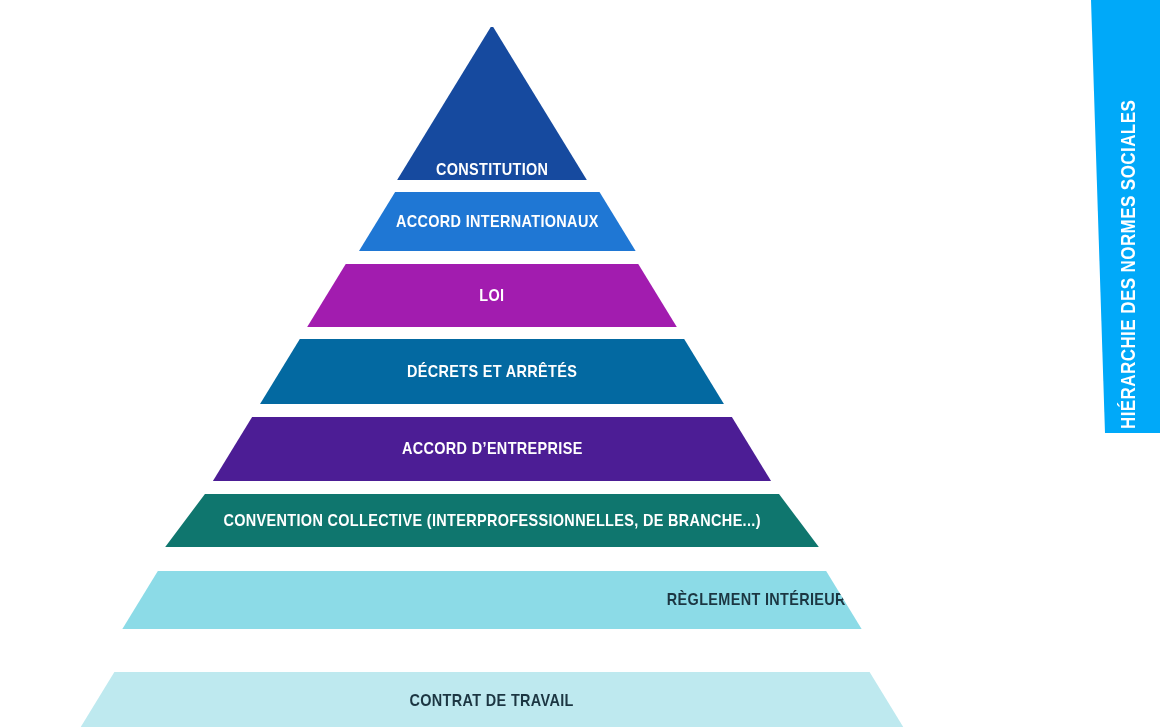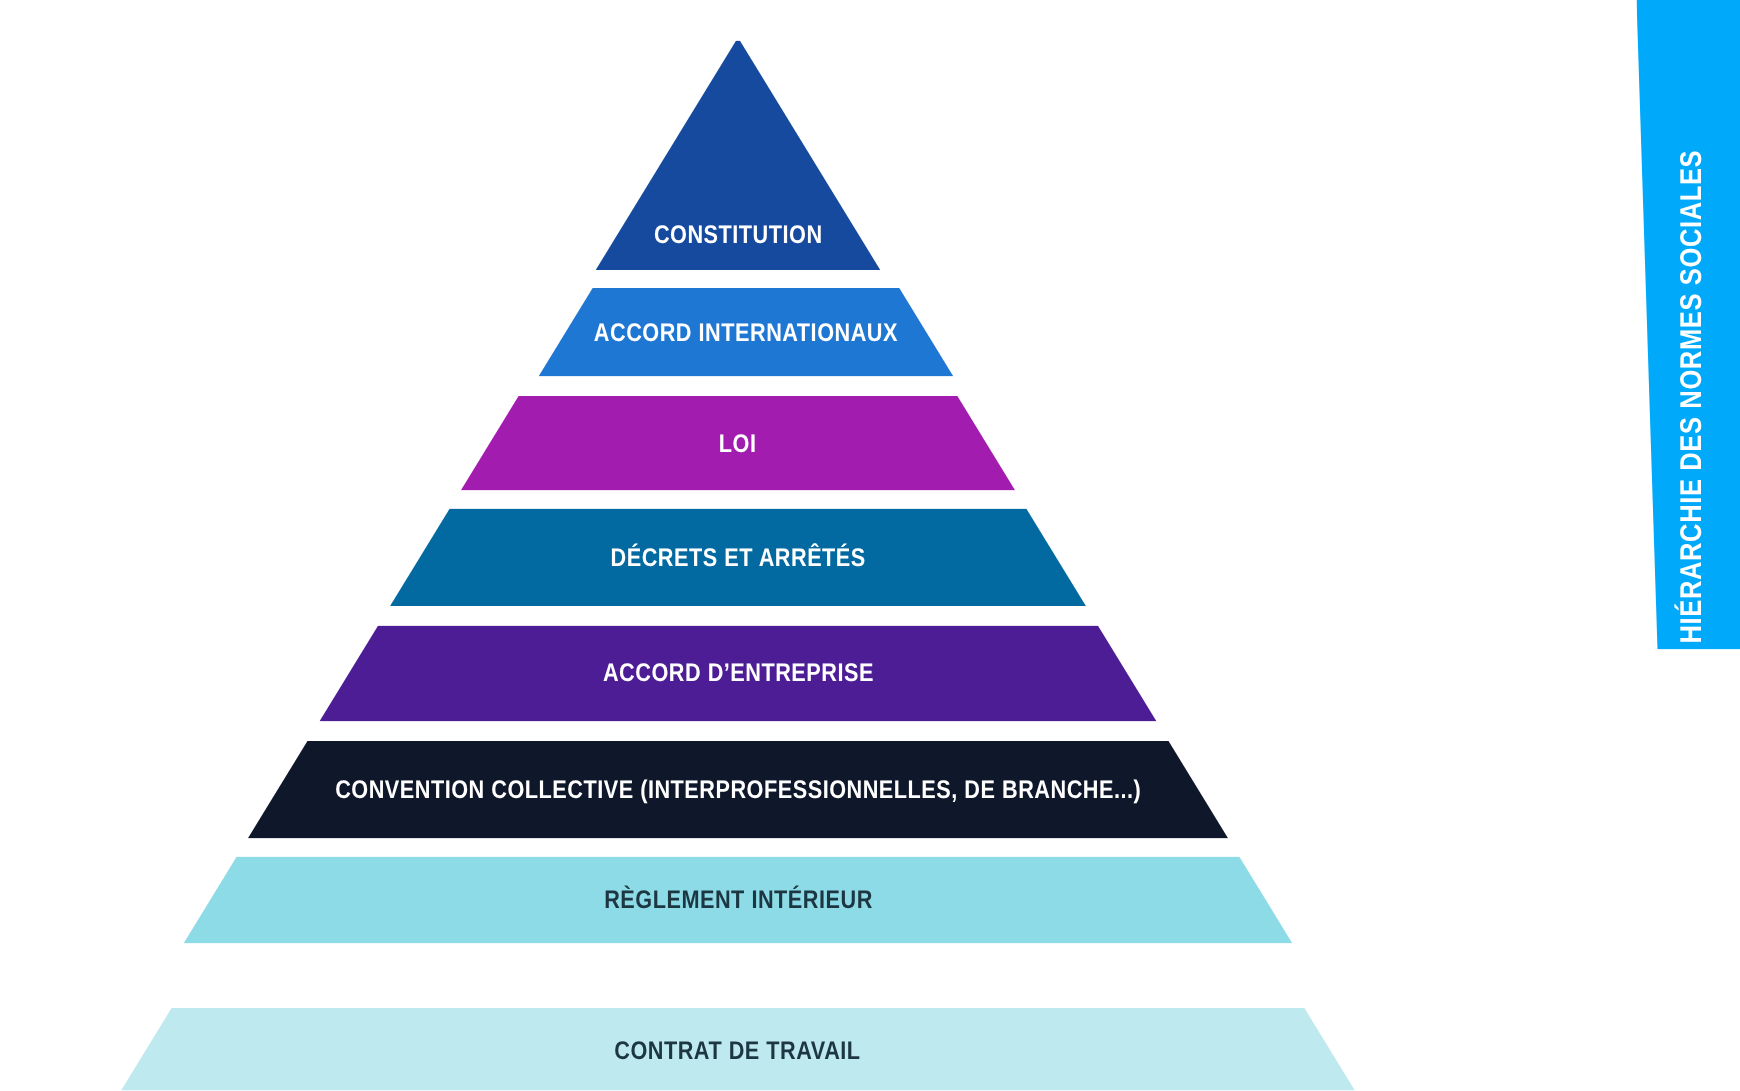--- a/index.html
+++ b/index.html
@@ -18,21 +18,20 @@
   
   .level {
     position: absolute;
     display: flex;
     align-items: center;
     justify-content: center;
     box-sizing: border-box;
   }
   .level--apex {
     align-items: flex-end;
-    padding-bottom: 13px;
     text-align: right;
   }
   .level-label {
     font-weight: bold;
     font-size: 17px;
     letter-spacing: 0.4px;
     white-space: nowrap;
     transform: scaleX(0.85);
     transform-origin: center;
   }
@@ -72,24 +71,24 @@
       </div>
       <div class="level" style="left: 307.176px; top: 264px; width: 369.648px; height: 63px; background: #a21caf; clip-path: polygon(38.556px 0px, 331.092px 0px, 100% 100%, 0px 100%);">
         <span class="level-label" style="color: rgb(255, 255, 255);">LOI</span>
       </div>
       <div class="level" style="left: 260.052px; top: 339px; width: 463.896px; height: 65px; background: #0369a1; clip-path: polygon(39.78px 0px, 424.116px 0px, 100% 100%, 0px 100%);">
         <span class="level-label" style="color: rgb(255, 255, 255);">DÉCRETS ET ARRÊTÉS</span>
       </div>
       <div class="level" style="left: 212.928px; top: 417px; width: 558.144px; height: 64px; background: #4c1d95; clip-path: polygon(39.168px 0px, 518.976px 0px, 100% 100%, 0px 100%);">
         <span class="level-label" style="color: rgb(255, 255, 255);">ACCORD D’ENTREPRISE</span>
       </div>
-      <div class="level" style="left: 165.192px; top: 494px; width: 653.616px; height: 65px; background: #0f172a; clip-path: polygon(39.78px 0px, 613.836px 0px, 100% 100%, 0px 100%);">
+      <div class="level" style="left: 165.192px; top: 494px; width: 653.616px; height: 53px; background: #0f766e; clip-path: polygon(39.78px 0px, 613.836px 0px, 100% 100%, 0px 100%);">
         <span class="level-label" style="color: rgb(255, 255, 255);">CONVENTION COLLECTIVE (INTERPROFESSIONNELLES, DE BRANCHE...)</span>
       </div>
-      <div class="level" style="left: 122.352px; top: 571px; width: 739.296px; height: 58px; background: rgb(140, 219, 231); clip-path: polygon(35.496px 0px, 703.8px 0px, 100% 100%, 0px 100%);">
+      <div class="level" style="left: 122.352px; top: 571px; width: 739.296px; height: 58px; background: rgb(140, 219, 231); clip-path: polygon(35.496px 0px, 703.8px 0px, 100% 100%, 0px 100%); justify-content: flex-end;">
         <span class="level-label" style="color: rgb(28, 54, 66);">RÈGLEMENT INTÉRIEUR</span>
       </div>
       <div class="level" style="left: 78.9px; top: 642px; width: 826.2px; height: 58px; background: rgb(190, 233, 239); clip-path: polygon(35.496px 0px, 790.704px 0px, 100% 100%, 0px 100%); margin-top: 30px;">
         <span class="level-label" style="color: rgb(28, 54, 66);">CONTRAT DE TRAVAIL</span>
       </div>
     </div>
   <div class="banner" style="background: rgb(0, 169, 249);">
     <div class="banner-label" style="color: rgb(255, 255, 255);">HIÉRARCHIE DES NORMES SOCIALES</div>
   </div>
 </div>

